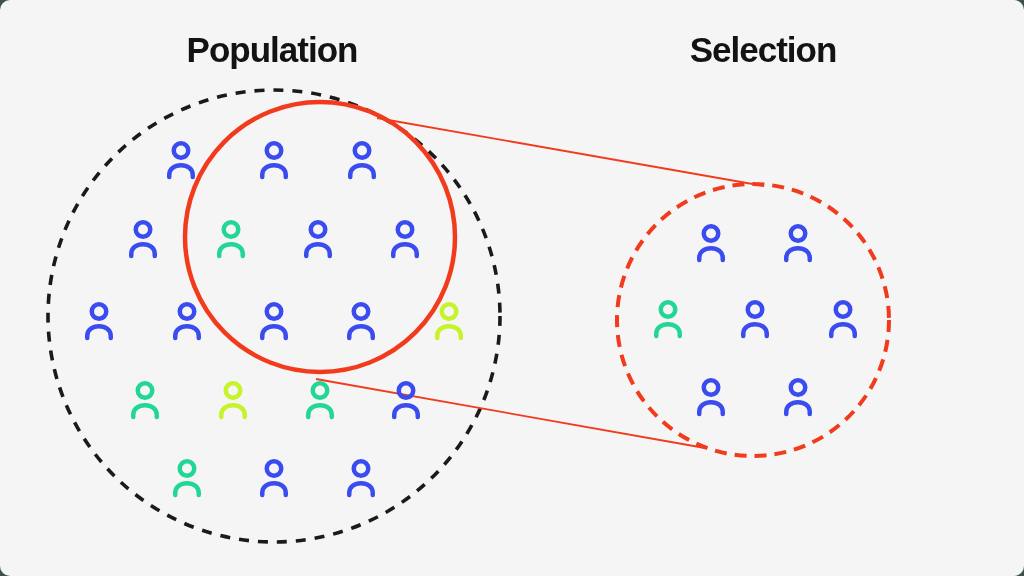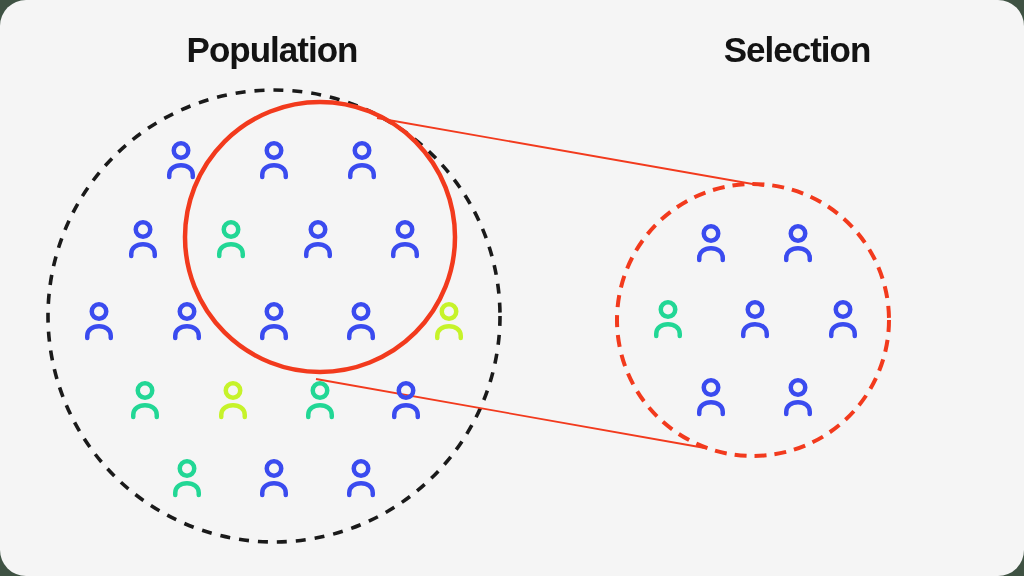--- a/index.html
+++ b/index.html
@@ -10,35 +10,35 @@
     background: #3f5243; 
     font-family: "Liberation Sans", "DejaVu Sans", sans-serif;
     overflow: hidden;
   }
   .card {
     position: absolute;
     left: 0; top: 0;
     width: 1024px;
     height: 576px;
     background: #f5f5f5;
-    border-radius: 26px;
+    border-radius: 10px;
     overflow: hidden;
   }
   .title {
     position: absolute;
     top: 30px;
     transform: translateX(-50%);
     font-size: 35px;
     font-weight: 800;
     letter-spacing: -1px;
     color: #131313;
     white-space: nowrap;
   }
   .title.population { left: 272px; }
-  .title.selection  { left: 797px; }
+  .title.selection  { left: 763px; }
   svg.canvas {
     position: absolute;
     left: 0; top: 0;
     width: 1024px;
     height: 576px;
   }
 </style>
 </head>
 <body>
 

